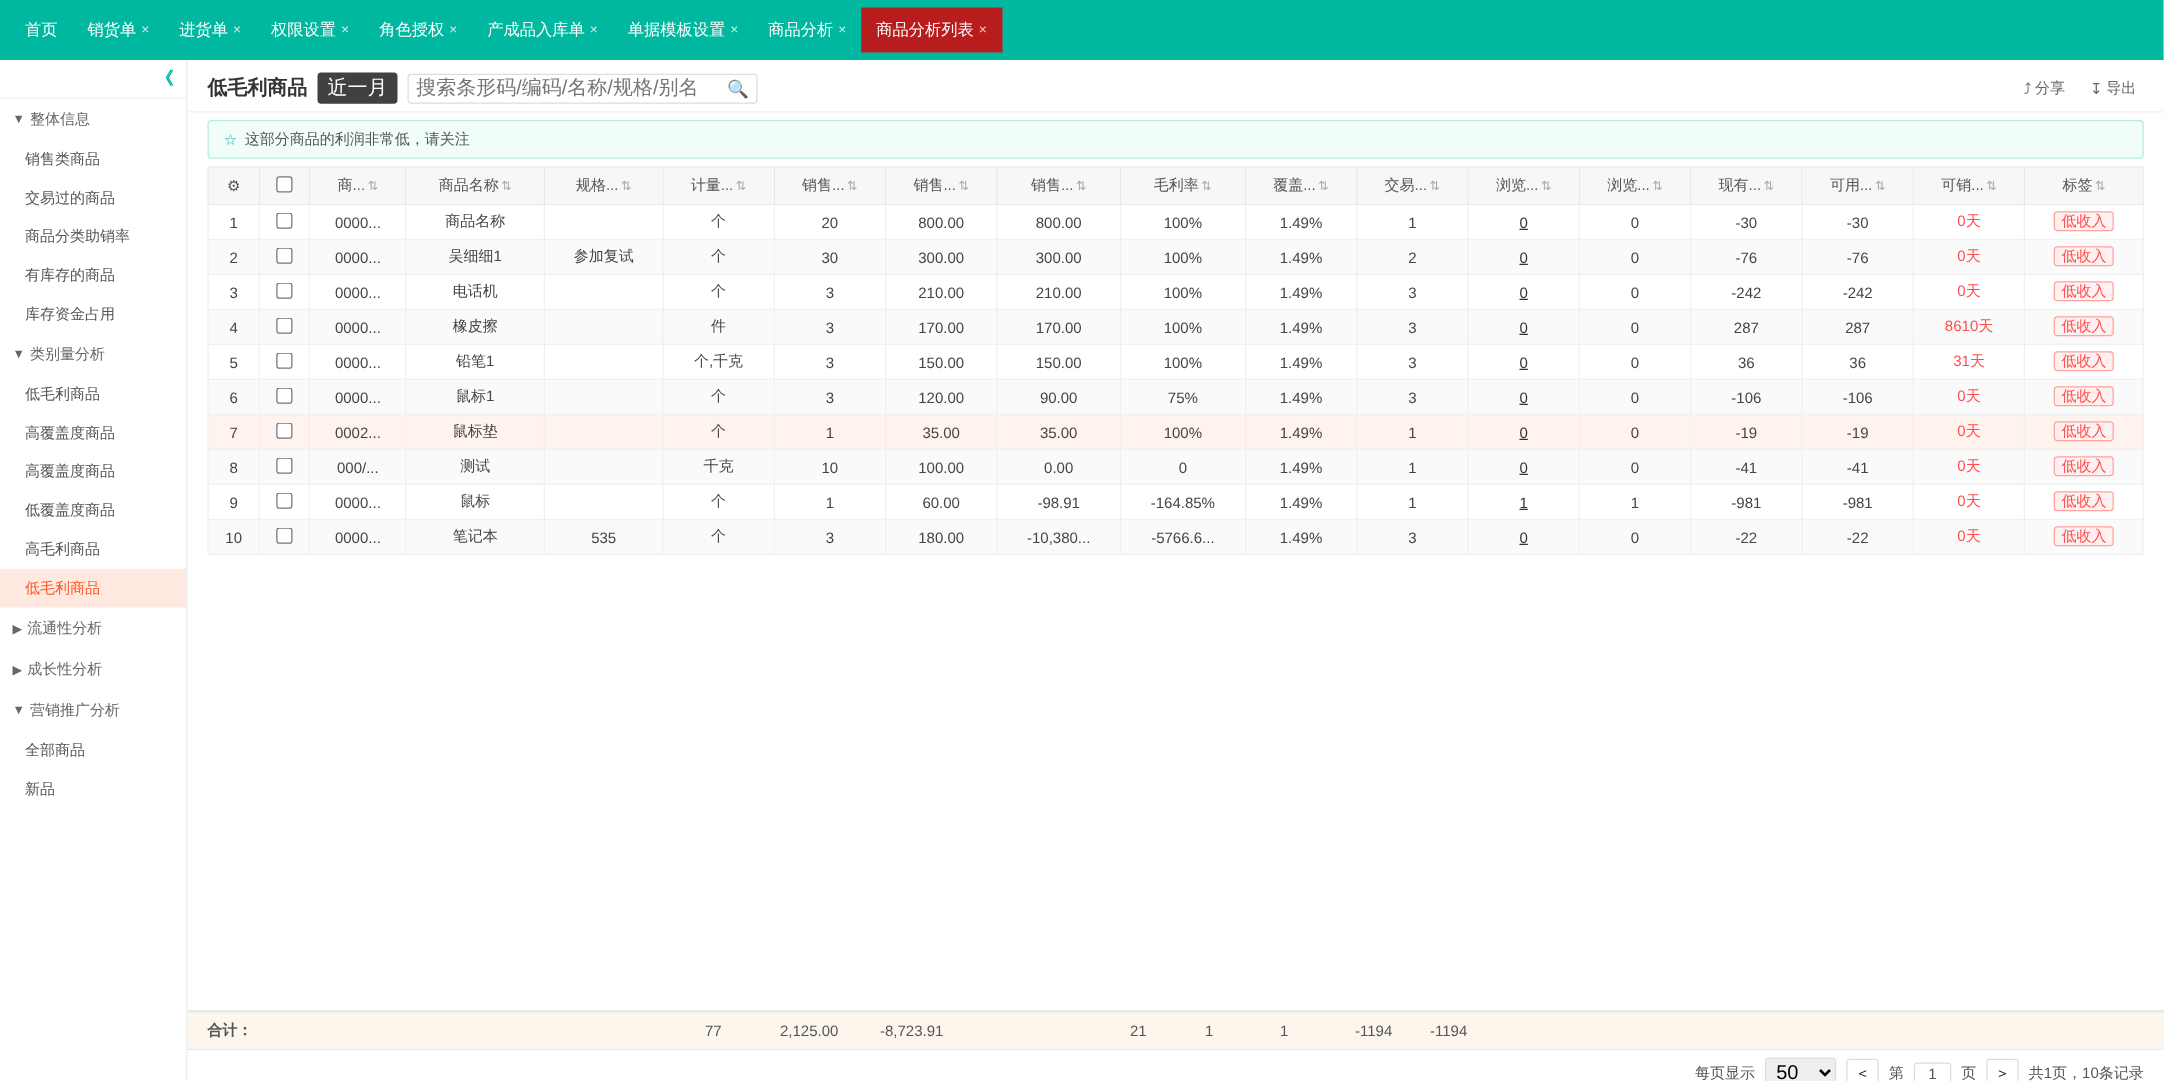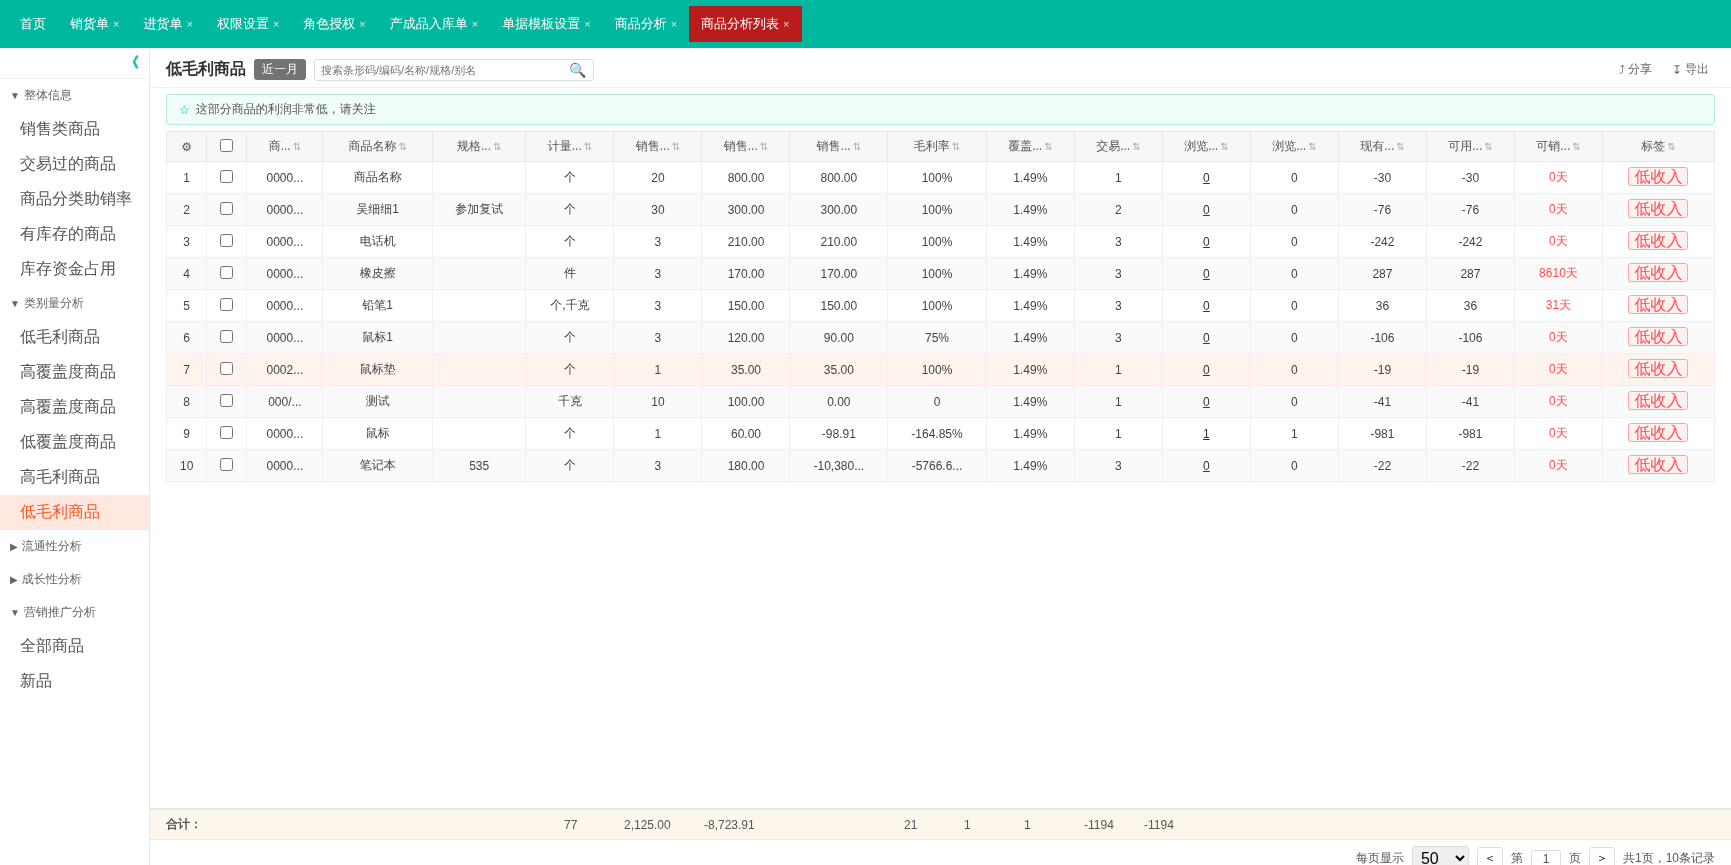--- a/index.html
+++ b/index.html
@@ -48,21 +48,21 @@
       display: flex;
       align-items: center;
       padding: 8px 10px;
       font-size: 12px;
       color: #666;
       cursor: pointer;
     }
     .sidebar-group-header .arrow { margin-right: 4px; font-size: 10px; }
     .sidebar-item {
       padding: 7px 10px 7px 20px;
-      font-size: 16px;
+      font-size: 12px;
       color: #555;
       cursor: pointer;
       white-space: nowrap;
     }
     .sidebar-item.active { background: #ffe8e0; color: #ff5722; }
 
     
     .content-area {
       flex: 1;
       display: flex;
@@ -78,41 +78,41 @@
       padding: 10px 16px 6px 16px;
       border-bottom: 1px solid #f0f0f0;
       gap: 8px;
     }
     .content-title {
       font-size: 16px;
       font-weight: bold;
       color: #333;
     }
     .tag-btn {
-      background: #737373;
+      background: #404040;
       color: #fff;
       border: none;
       border-radius: 3px;
       padding: 2px 8px;
-      font-size: 12px;
+      font-size: 16px;
       cursor: pointer;
     }
     .search-box {
       display: flex;
       align-items: center;
       border: 1px solid #ddd;
       border-radius: 3px;
       padding: 2px 6px;
       flex: 1;
       max-width: 280px;
     }
     .search-box input {
       border: none;
       outline: none;
-      font-size: 11px;
+      font-size: 16px;
       width: 100%;
       color: #999;
     }
     .search-icon { color: #00b8a0; font-size: 14px; }
     .header-actions {
       margin-left: auto;
       display: flex;
       gap: 8px;
     }
     .action-btn {
@@ -169,21 +169,21 @@
     tbody tr td {
       border: 1px solid #f0f0f0;
       padding: 5px 6px;
       text-align: center;
       color: #444;
       white-space: nowrap;
     }
     tbody tr:nth-child(even) td { background: #fafafa; }
     tbody tr.highlighted td { background: #fff3ee; }
     .underline-link { text-decoration: underline; color: #333; cursor: pointer; }
-    .tag-red { color: #ff4d4f; background: #fff1f0; border: 1px solid #ffa39e; padding: 0 5px; border-radius: 3px; font-size: 16px; }
+    .tag-red { color: #ff4d4f; background: #fff1f0; border: 1px solid #ffa39e; padding: 0 5px; border-radius: 3px; font-size: 12px; }
     .text-red { color: #ff4d4f; }
 
     
     .table-footer {
       background: #fdf6ec;
       border-top: 2px solid #e8e8e8;
       display: flex;
       align-items: center;
       padding: 6px 16px;
       font-size: 12px;

